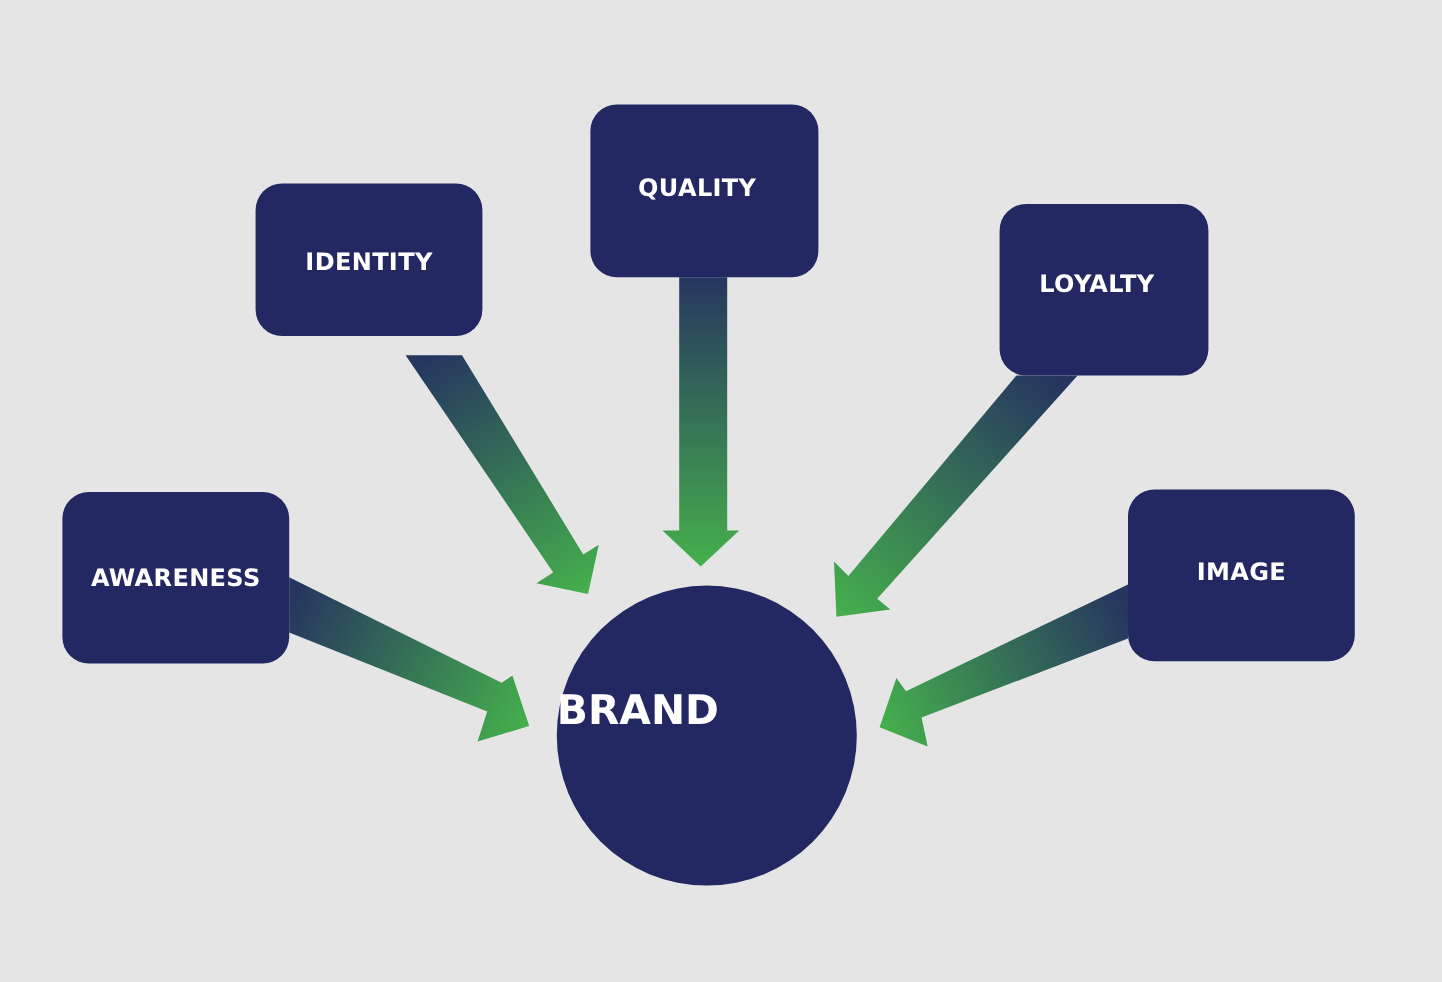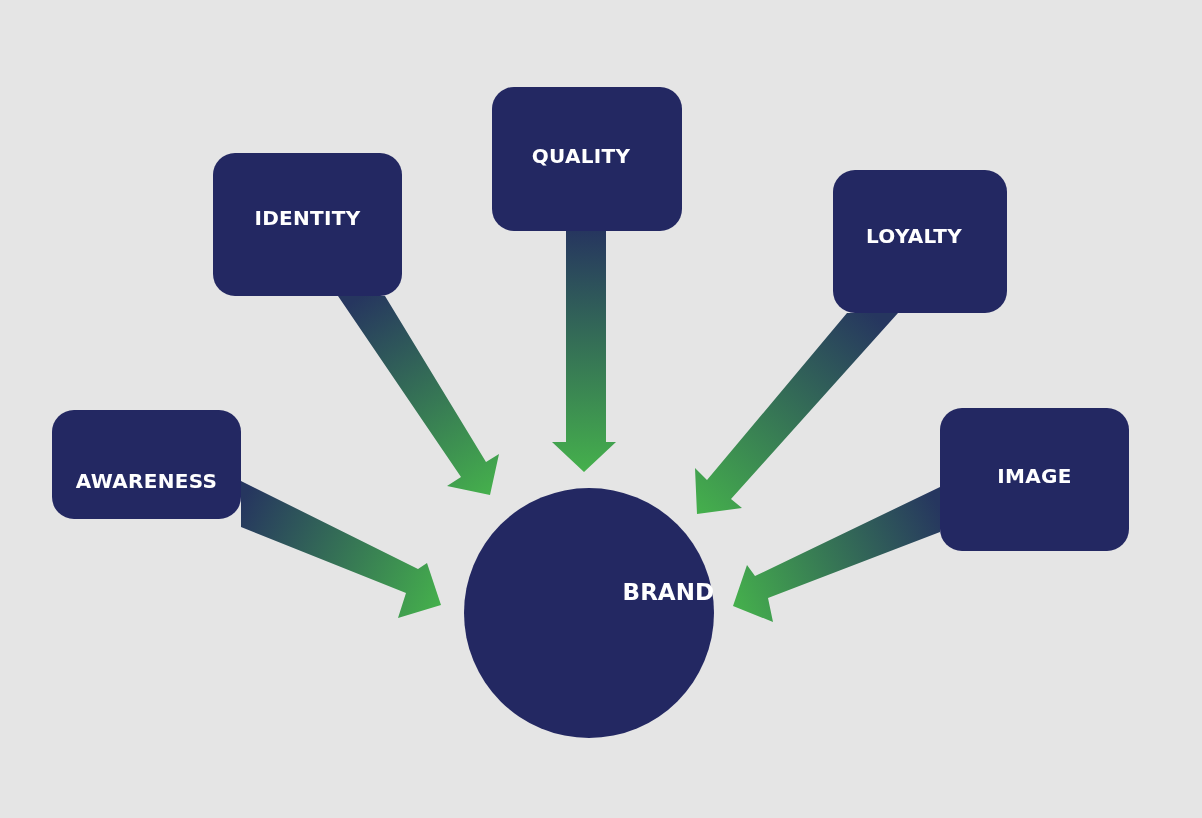--- a/index.html
+++ b/index.html
@@ -20,22 +20,22 @@
       box-sizing: border-box;
     }
     .box .label { position: absolute; left: 0; right: 0; text-align: center; }
     .circle {
       position: absolute;
       left: 464px; top: 488px; width: 250px; height: 250px;
       border-radius: 50%;
       background: #232862;
       color: #ffffff;
       font-weight: bold;
-      font-size: 23px;
-      text-align: right;
+      font-size: 34px;
+      text-align: left;
       line-height: 42px;
       box-sizing: border-box;
       padding-top: 83px;
     }
     .circle span { display: block; }
   </style>
 </head>
 <body>
 
 <svg class="arrows" viewBox="0 0 1202 818" xmlns="http://www.w3.org/2000/svg">
@@ -61,25 +61,25 @@
       <stop offset="1" stop-color="#45b04c"></stop>
     </linearGradient>
   </defs>
   <polygon fill="url(#gAwareness)" points="241,481 418,569 427,563 441,605 398,618 406,593 241,527"></polygon>
   <polygon fill="url(#gIdentity)" points="338,296 385,296 486,462 499,454 490,495 447,486 461,477"></polygon>
   <polygon fill="url(#gQuality)" points="566,231 606,231 606,442 616,442 584,472 552,442 566,442"></polygon>
   <polygon fill="url(#gLoyalty)" points="847,313 898,313 731,499 742,508 697,514 695,468 707,480"></polygon>
   <polygon fill="url(#gImage)" points="940,487 940,532 768,598 773,622 733,606 747,565 755,576"></polygon>
 </svg>
 
-<div class="box" style="left:52px; top:410px; width:189px; height:109px;">
+<div class="box" style="left:52px; top:410px; width:189px; height:143px;">
   <div class="label" style="top:59px;">AWARENESS</div>
 </div>
 
-<div class="box" style="left:213px; top:153px; width:189px; height:143px;">
+<div class="box" style="left:213px; top:153px; width:189px; height:127px;">
   <div class="label" style="top:53px;">IDENTITY</div>
 </div>
 
 <div class="box" style="left:492px; top:87px; width:190px; height:144px;">
   <div class="label" style="top:57px; right:12px;">QUALITY</div>
 </div>
 
 <div class="box" style="left:833px; top:170px; width:174px; height:143px;">
   <div class="label" style="top:54px; right:12px;">LOYALTY</div>
 </div>

